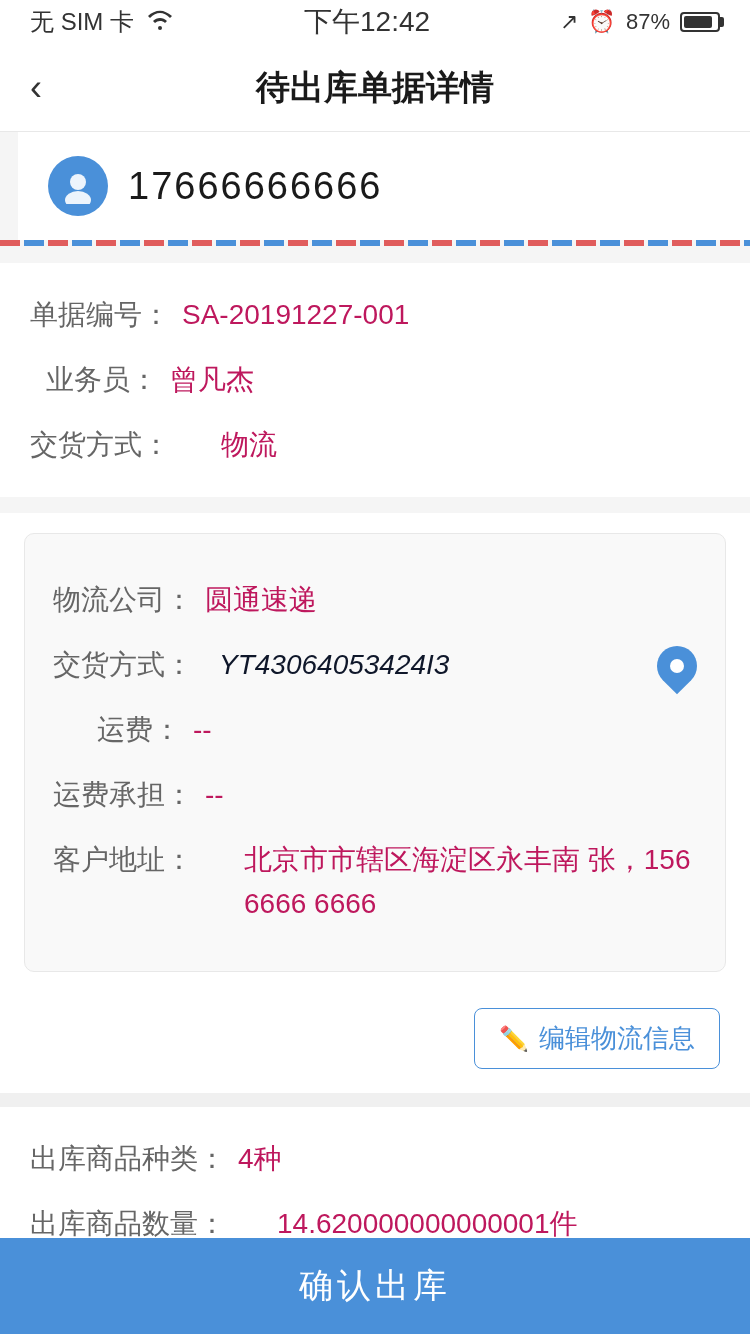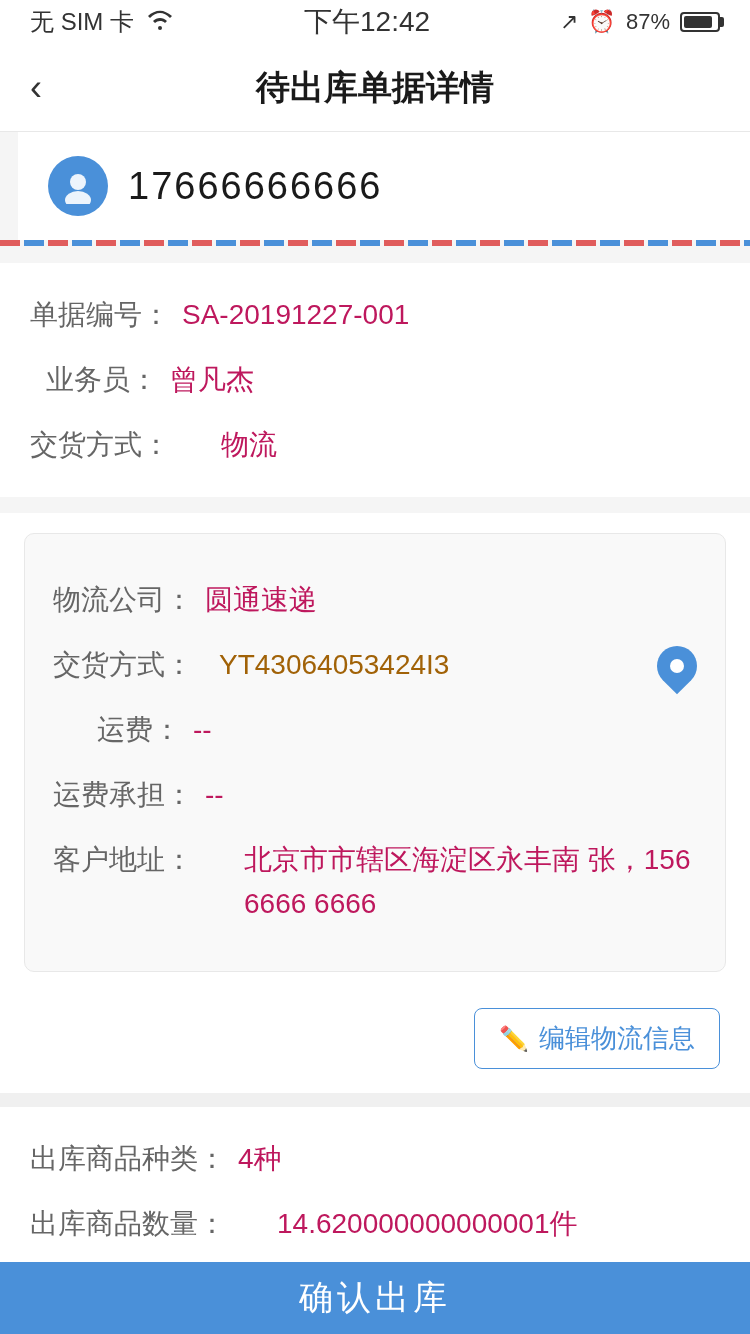--- a/index.html
+++ b/index.html
@@ -123,21 +123,21 @@
       min-width: 140px;
       text-align: right;
       flex-shrink: 0;
       padding-right: 12px;
     }
     .info-value {
       color: #be185d;
       font-size: 28px;
       flex: 1;
     }
-    .info-value.blue { color: #a16207; }
+    .info-value.blue { color: #0f172a; font-style: italic; }
 
     
     .logistics-card {
       background: #f9f9f9;
       border: 1px solid #e8e8e8;
       border-radius: 10px;
       padding: 44px 28px;
       margin: 0 0 20px 0;
     }
 
@@ -208,21 +208,21 @@
       background: #fff;
       padding: 30px 30px 20px 30px;
     }
 
     
     .confirm-btn {
       position: fixed;
       bottom: 0;
       left: 0;
       width: 750px;
-      height: 72px;
+      height: 96px;
       background: #4a90d9;
       color: #fff;
       font-size: 34px;
       font-weight: 500;
       border: none;
       display: flex;
       align-items: center;
       justify-content: center;
       cursor: pointer;
       letter-spacing: 4px;

